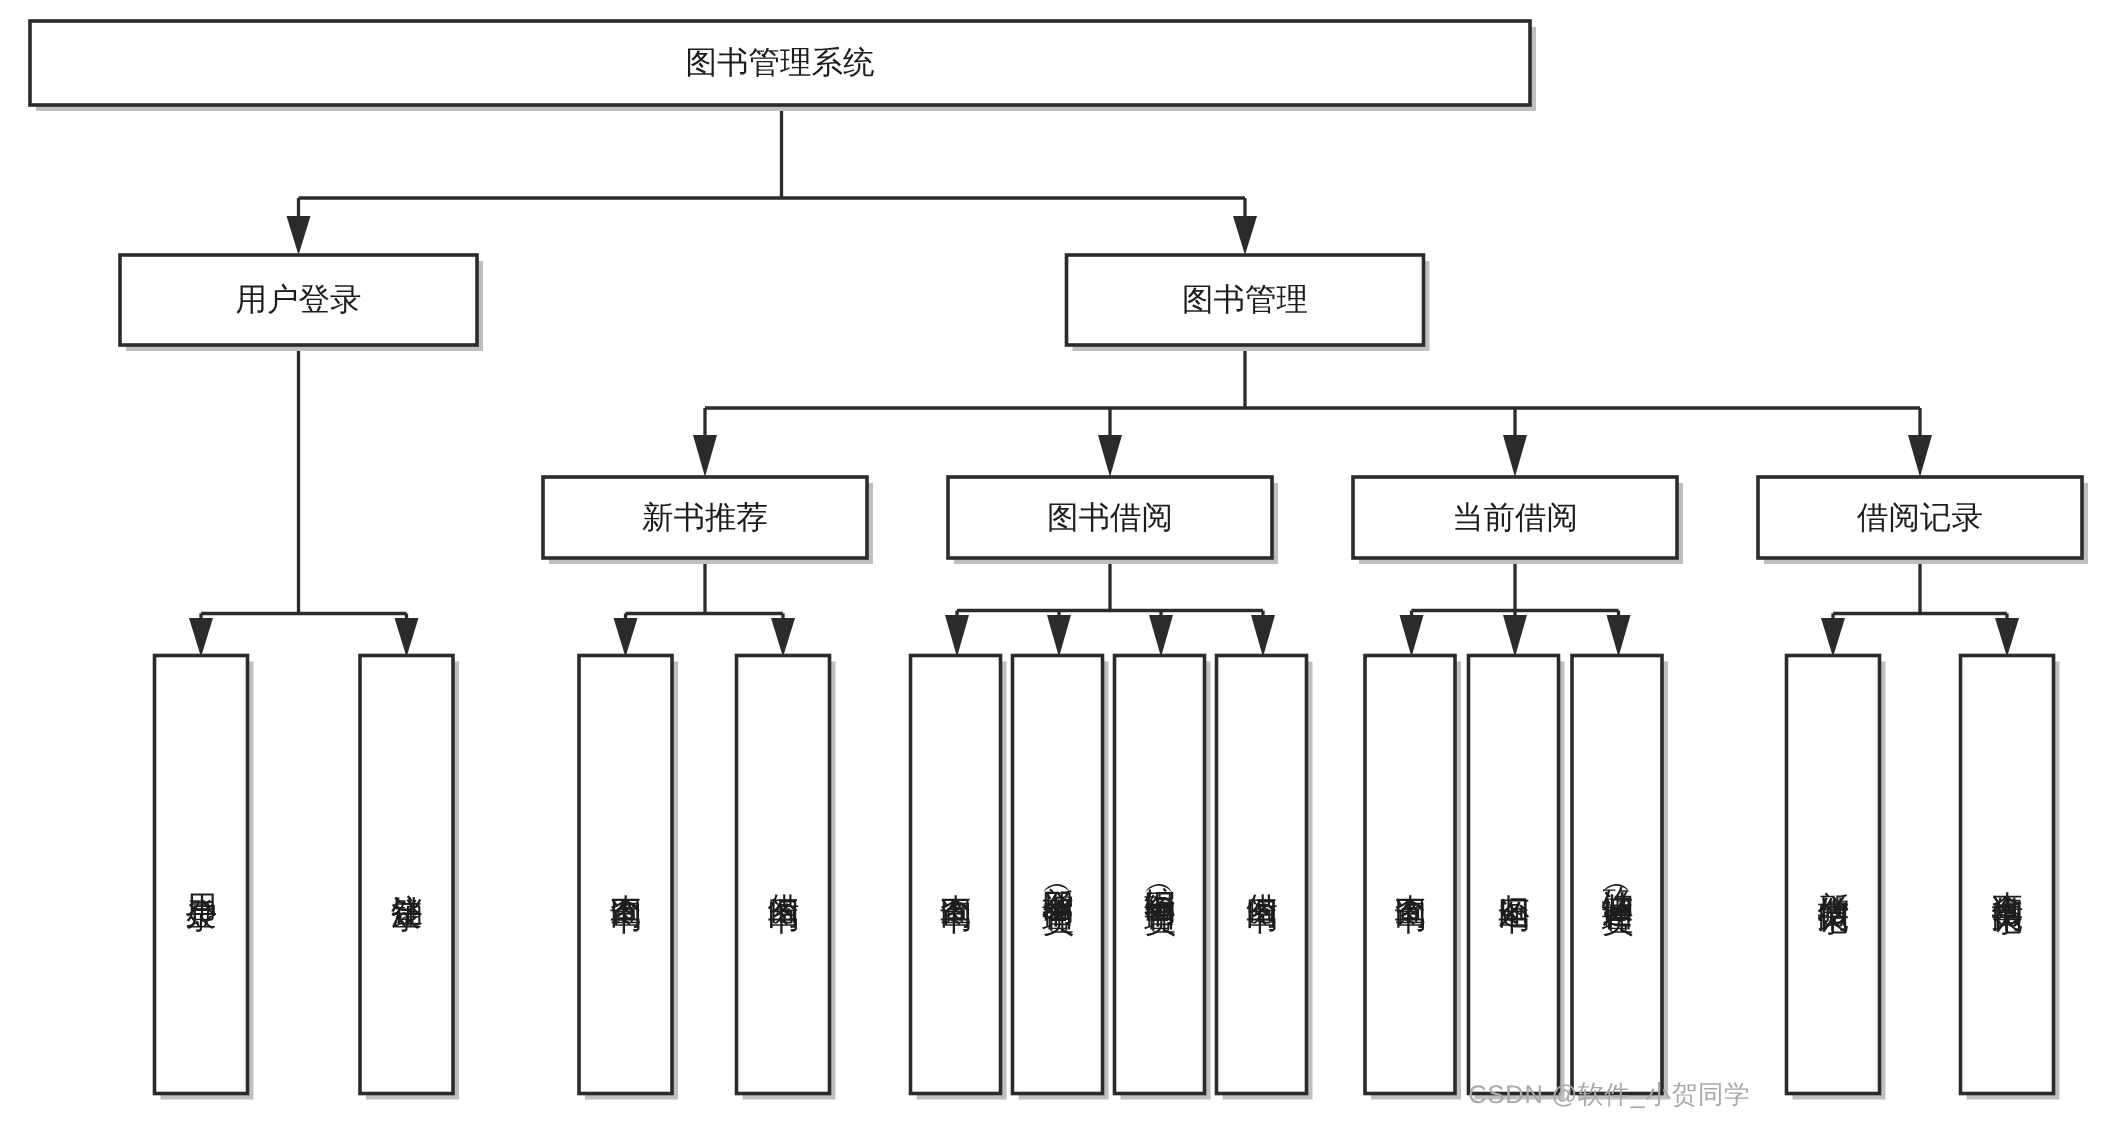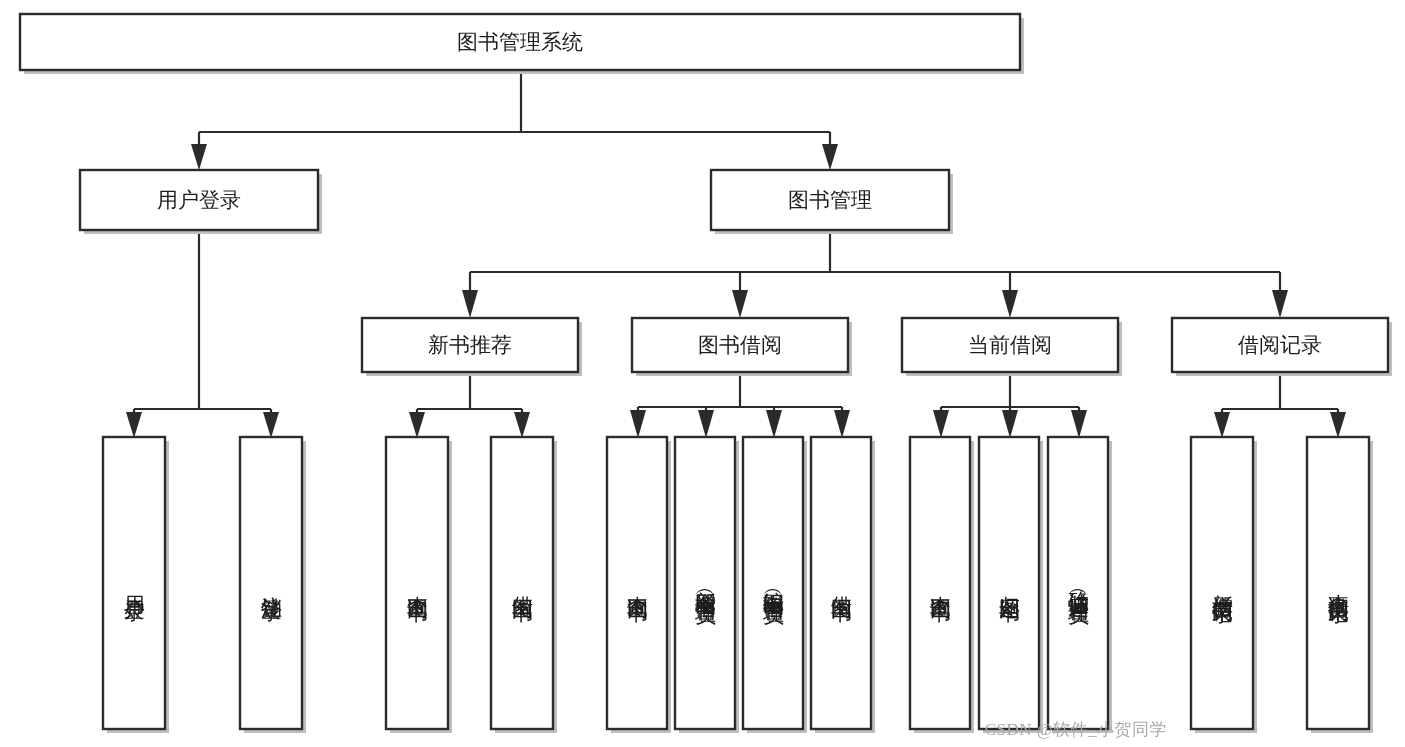--- a/index.html
+++ b/index.html
@@ -64,21 +64,21 @@
     display: flex;
     align-items: center;
     justify-content: center;
     white-space: nowrap;
     pointer-events: none;
   }
   #watermark {
     position: absolute;
     right: 8px;
     bottom: 6px;
-    font-family: Liberation Serif, serif;
+    font-family: Liberation Sans, sans-serif;
     font-size: 17px;
     color: #a9a9a9;
     letter-spacing: 0.5px;
     white-space: nowrap;
   }
 </style>
 </head>
 <body>
 
 <div id="diagram-root">

